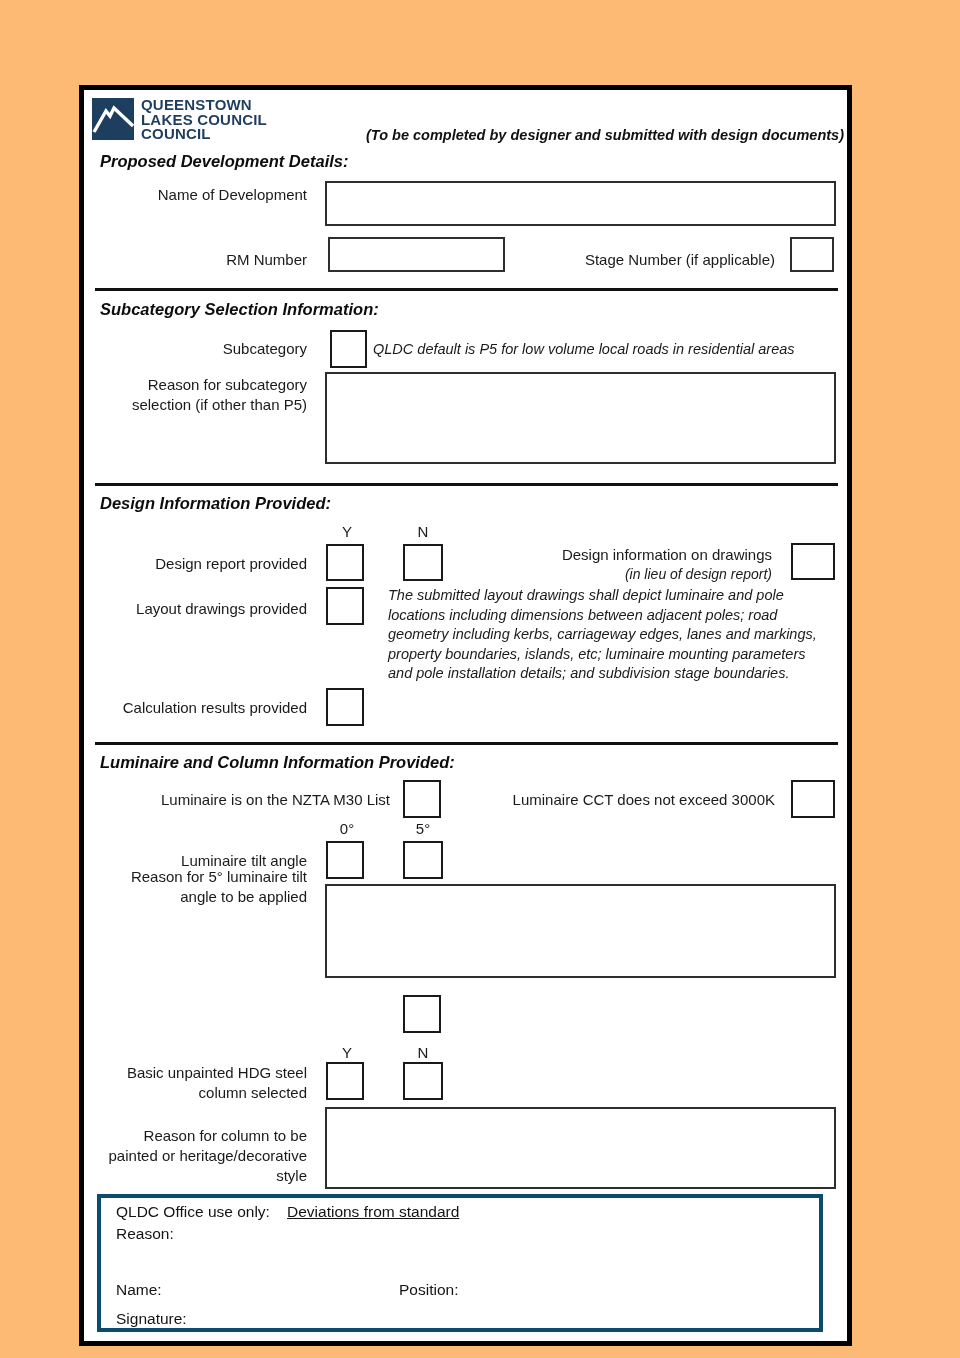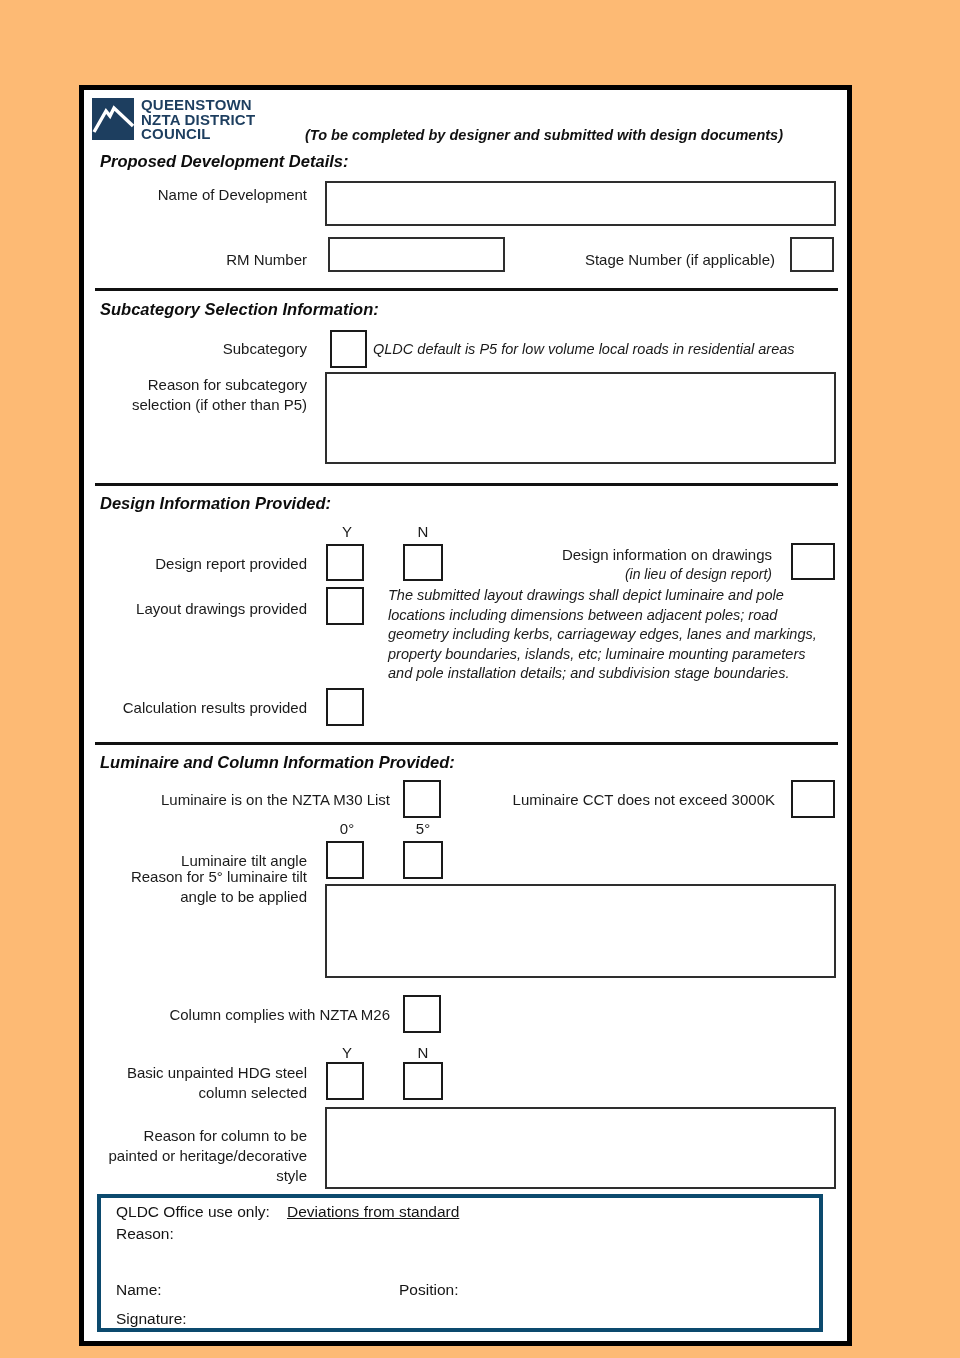--- a/index.html
+++ b/index.html
@@ -22,21 +22,21 @@
   .logo-square { position:absolute; left:8px; top:8px; width:42px; height:42px; }
   .logo-text {
     position:absolute; left:57px; top:8px; width:160px;
     font-size:15px; font-weight:600; line-height:14.6px; letter-spacing:0.2px;
   }
   .title {
     position:absolute; left:175px; top:5px; width:570px; text-align:center;
     font-weight:bold; font-size:25px; color:#0b0b0b; letter-spacing:-0.2px;
   }
   .subtitle {
-    position:absolute; left:160px; top:37px; width:600px; text-align:center;
+    position:absolute; left:160px; top:37px; width:600px; text-align:right;
     font-weight:bold; font-style:italic; font-size:14.5px; color:#111;
   }
   .office-box {
     position:absolute; left:13px; top:1104px; width:718px; height:130px;
     border:4px solid #0c4a6e; background:#fff;text-align:right;
   }
   .office-text { position:absolute; font-size:15.5px; color:#141414; }
   .underlined { text-decoration:underline; }
 </style>
 </head>
@@ -46,21 +46,21 @@
   <div class="sheet">
 
     <div class="logo-square">
       <svg width="42" height="42" viewBox="0 0 42 42">
         <rect x="0" y="0" width="42" height="42" fill="#1d3e5f"></rect>
         <polyline points="2,34 14,13 18,18 22,10 41,28" fill="none" stroke="#ffffff" stroke-width="3.4" stroke-linejoin="miter"></polyline>
       </svg>
     </div>
     <div class="logo-text" style="color:#1d3e5f;">
       <div>QUEENSTOWN</div>
-      <div>NZTA DISTRICT</div>
+      <div>LAKES COUNCIL</div>
       <div>COUNCIL</div>
     </div>
     <div class="subtitle">(To be completed by designer and submitted with design documents)</div>
 
     <div class="heading" style="left:16px; top:62px;">Proposed Development Details:</div>
 
     <div class="label" style="left:23px; top:95px; width:200px;">Name of Development</div>
     <div class="box" style="left:241px; top:91px; width:507px; height:41px;"></div>
 
     <div class="label" style="left:23px; top:160px; width:200px;">RM Number</div>
@@ -115,21 +115,20 @@
     <div class="colhead" style="left:245px; top:730px; width:36px;">0°</div>
     <div class="colhead" style="left:320px; top:730px; width:38px;">5°</div>
 
     <div class="label" style="left:23px; top:761px; width:200px;">Luminaire tilt angle</div>
     <div class="checkbox" style="left:242px; top:751px; width:34px; height:34px;"></div>
     <div class="checkbox" style="left:319px; top:751px; width:36px; height:34px;"></div>
 
     <div class="label" style="left:23px; top:777px; width:200px;">Reason for 5° luminaire tilt angle to be applied</div>
     <div class="box" style="left:241px; top:794px; width:507px; height:90px;"></div>
 
-    <div class="label" style="left:23px; top:915px; width:283px;">Column complies with NZTA M26</div>
     <div class="checkbox" style="left:319px; top:905px; width:34px; height:34px;"></div>
 
     <div class="colhead" style="left:245px; top:954px; width:36px;">Y</div>
     <div class="colhead" style="left:320px; top:954px; width:38px;">N</div>
 
     <div class="label" style="left:23px; top:973px; width:200px;">Basic unpainted HDG steel column selected</div>
     <div class="checkbox" style="left:242px; top:972px; width:34px; height:34px;"></div>
     <div class="checkbox" style="left:319px; top:972px; width:36px; height:34px;"></div>
 
     <div class="label" style="left:8px; top:1036px; width:215px;">Reason for column to be painted or heritage/decorative style</div>

